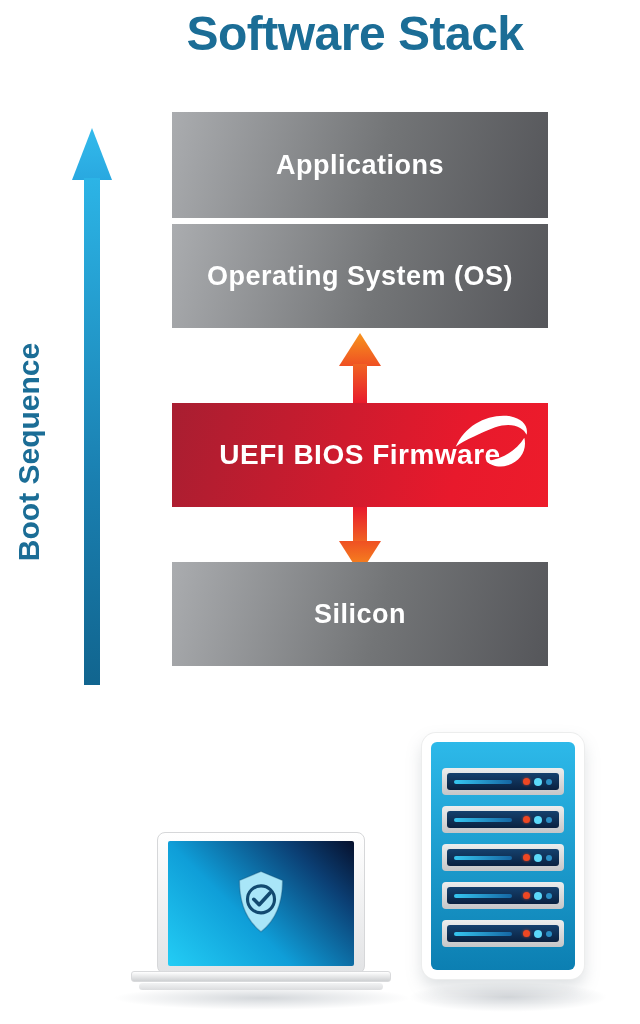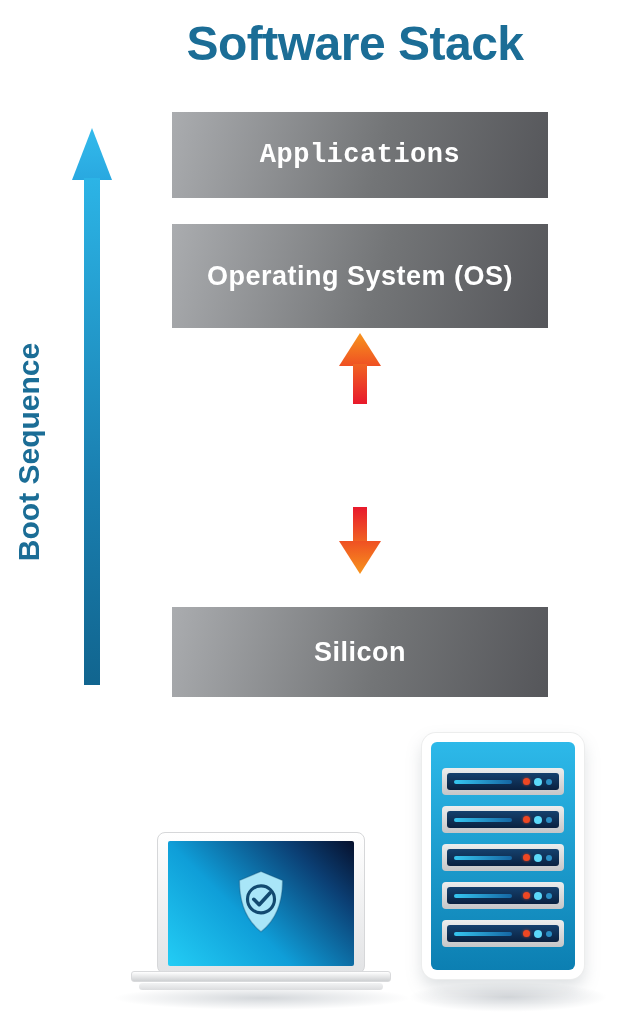--- a/index.html
+++ b/index.html
@@ -2,21 +2,21 @@
 <html><head>
 <meta charset="utf-8">
 <style>
   html,body { margin:0; padding:0; background:#ffffff; }
   #stage {
     position:relative; width:640px; height:1024px; background:#ffffff;
     font-family:"Liberation Sans", sans-serif; overflow:hidden;
   }
   
   .page-title {
-    position:absolute; left:105px; top:16px; width:500px;
+    position:absolute; left:105px; top:6px; width:500px;
     text-align:center; font-size:48px; font-weight:bold;
     letter-spacing:-0.5px; color:#1b6d96; margin:0;
   }
   
   .boot-arrow-head {
     position:absolute; left:72px; top:128px; width:40px; height:52px;
     background:linear-gradient(to bottom,#33bbec,#29a8e0);
     clip-path:polygon(50% 0,100% 100%,0 100%);
   }
   .boot-arrow-shaft {
@@ -27,27 +27,27 @@
     position:absolute; left:-121px; top:435px; width:300px; text-align:center;
     transform:rotate(-90deg); font-size:30px; font-weight:bold; color:#1b6d96;
   }
   
   .bar {
     position:absolute; left:172px; width:376px;
     display:flex; align-items:center; justify-content:center;
     color:#ffffff; font-size:27px; font-weight:bold; letter-spacing:0.5px;
   }
   .bar.gray { background:linear-gradient(105deg,#aaacaf 0%,#737577 55%,#55565a 100%); }
-  .bar-applications { top:112px; height:86px;font-family:Liberation Mono, monospace; }
+  .bar-applications { top:112px; height:106px; }
   .bar-os           { top:224px; height:104px; }
   .bar-firmware     {
     top:403px; height:104px; font-size:28px;
     background:linear-gradient(105deg,#a81e31 0%,#e8192c 75%,#ed1c2b 100%);
   }
-  .bar-silicon      { top:607px; height:90px; }
+  .bar-silicon      { top:562px; height:104px; }
   .firmware-logo { position:absolute; right:14px; top:9px; width:82px; height:62px; }
   
   .link-up-shaft {
     position:absolute; left:353px; top:364px; width:14px; height:40px;
     background:linear-gradient(to bottom,#f06423,#e8192c);
   }
   .link-up-head {
     position:absolute; left:339px; top:333px; width:42px; height:33px;
     clip-path:polygon(50% 0,100% 100%,0 100%);
     background:linear-gradient(to bottom,#f7941d,#ef5023);
@@ -136,20 +136,27 @@
   <div class="bar gray bar-applications">
     <span>Applications</span>
   </div>
   <div class="bar gray bar-os">
     <span>Operating System (OS)</span>
   </div>
 
   <div class="link-up-head"></div>
   <div class="link-up-shaft"></div>
 
+  <div class="bar bar-firmware">
+    <span>UEFI BIOS Firmware</span>
+    <svg class="firmware-logo" viewBox="0 0 110 80" xmlns="http://www.w3.org/2000/svg">
+      <path fill="#ffffff" d="M5 45 C 18 15, 50 0, 78 4 C 94 7, 103 17, 100 29 C 96 19, 80 11, 58 19 C 38 27, 18 36, 5 45 Z"></path>
+      <path fill="#ffffff" d="M46 64 C 66 62, 86 51, 97 33 C 101 49, 92 64, 75 70 C 63 74, 52 70, 46 64 Z"></path>
+    </svg>
+  </div>
 
   <div class="link-down-shaft"></div>
   <div class="link-down-head"></div>
 
   <div class="bar gray bar-silicon">
     <span>Silicon</span>
   </div>
 
   <div class="laptop-shadow"></div>
   <div class="laptop-body"></div>

